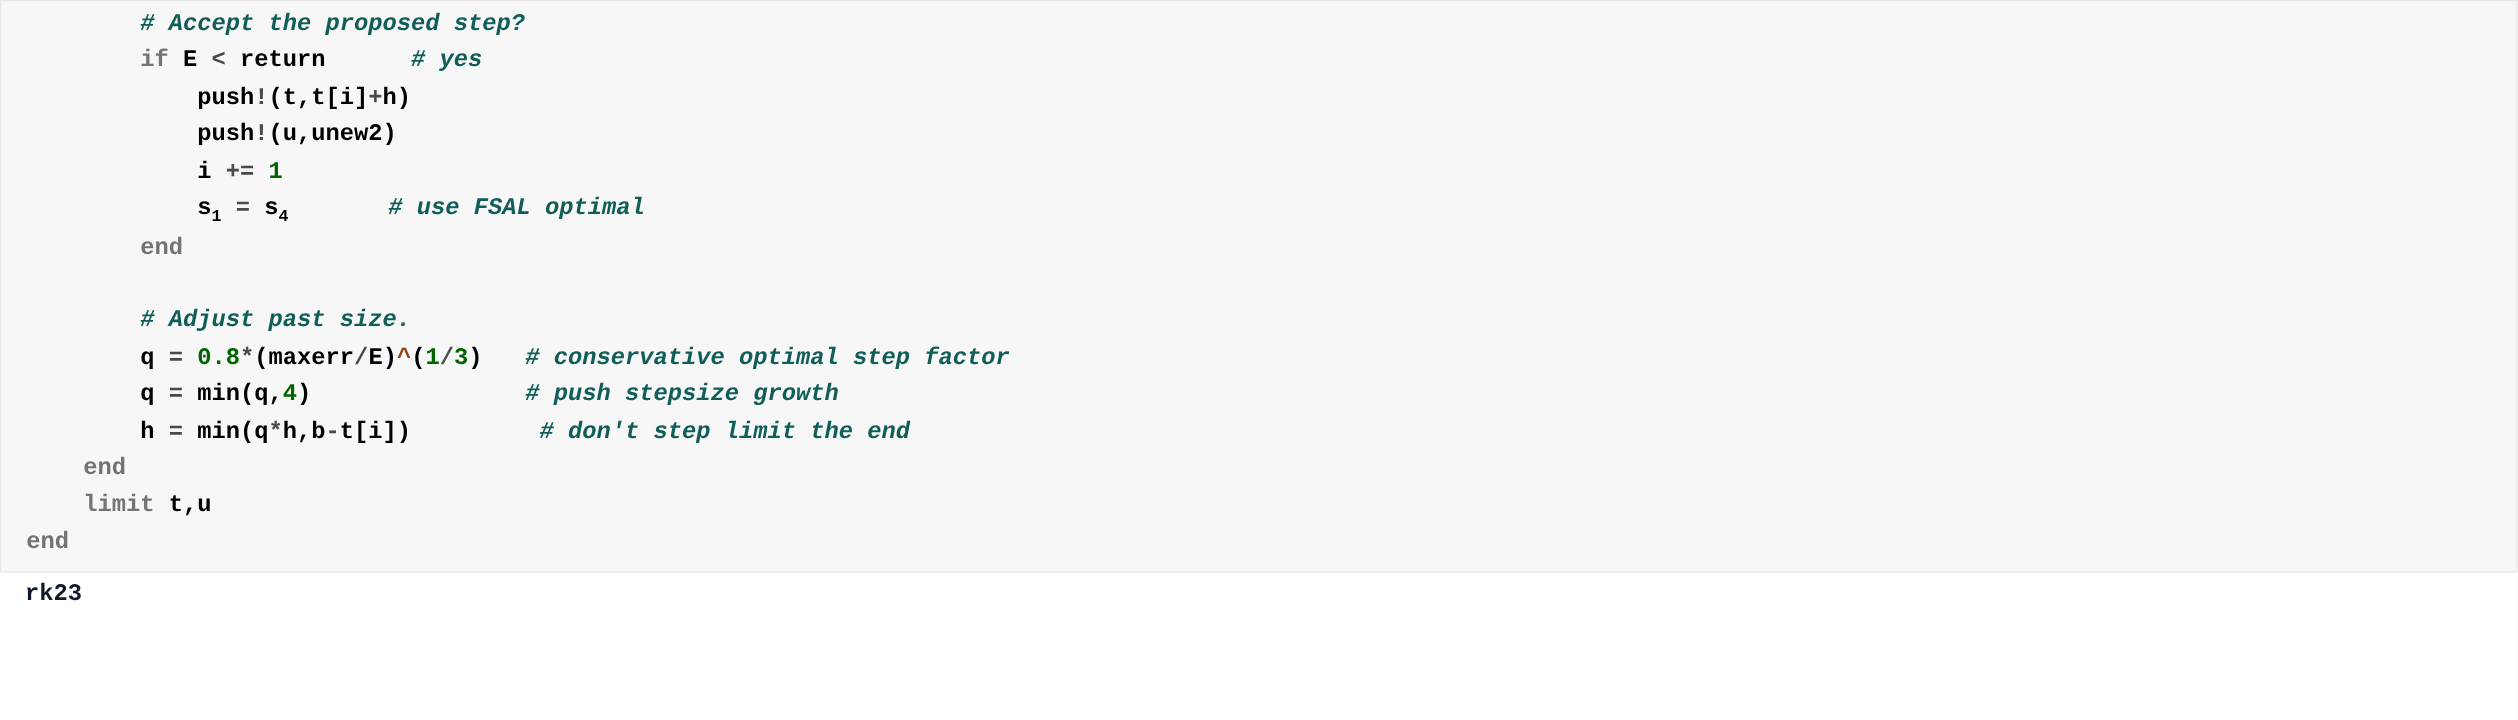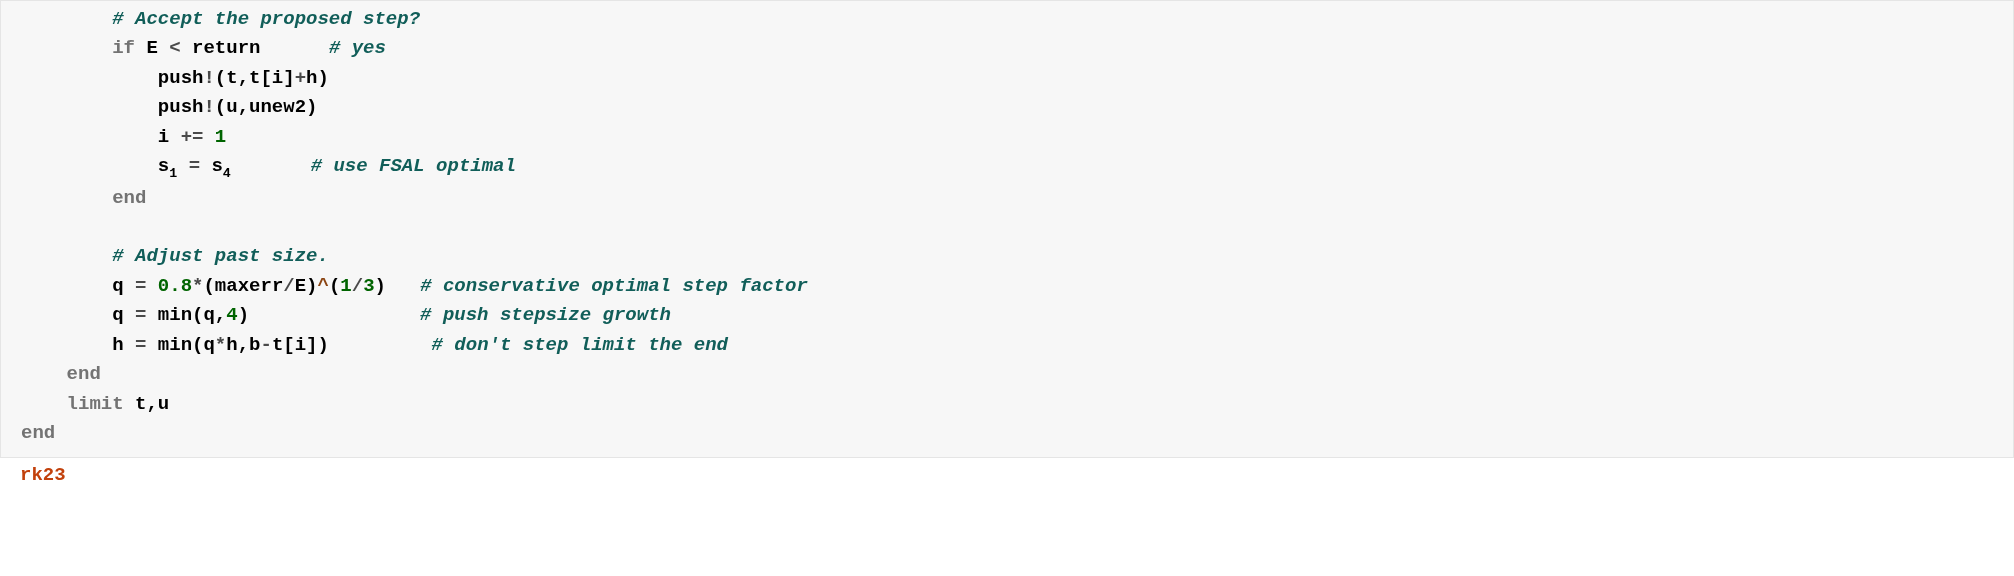--- a/index.html
+++ b/index.html
@@ -14,21 +14,21 @@
     border: 1px solid #e5e5e5;
     padding: 4px 20px 8px 20px;
     line-height: 1.55;
     white-space: pre;
     overflow-x: auto;
     font-weight: bold;
   }
   .output-line {
     padding: 6px 20px 0 20px;
     font-weight: bold;
-    color: #c2410c;
+    color: #0f172a;
     white-space: pre;
   }
   .c  { color: #115e59; font-style: italic; }     
   .k  { color: #737373; }                         
   .n  { color: #000000; }                         
   .o  { color: #4a4a4a; }                         
   .op { color: #8b4513; }                         
   .nu { color: #006400; }                         
   .sub { font-size: 0.7em; vertical-align: sub; position: relative; top: 0.1em; }
 </style>

